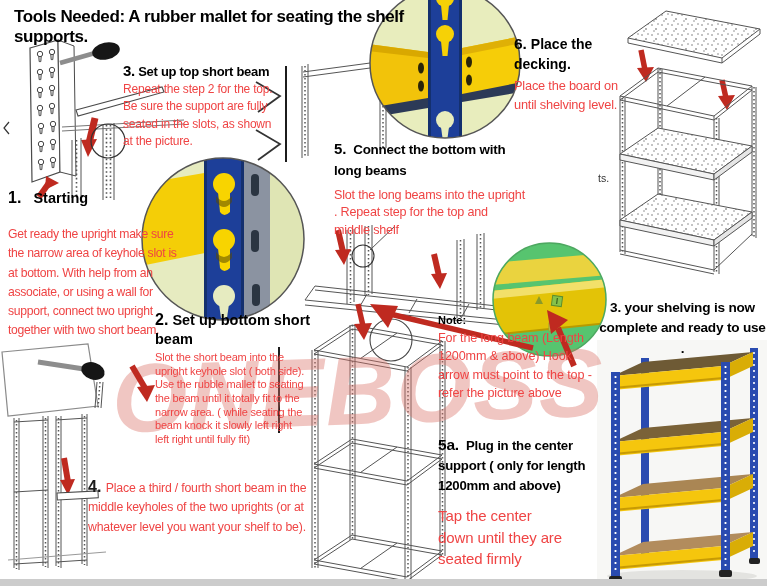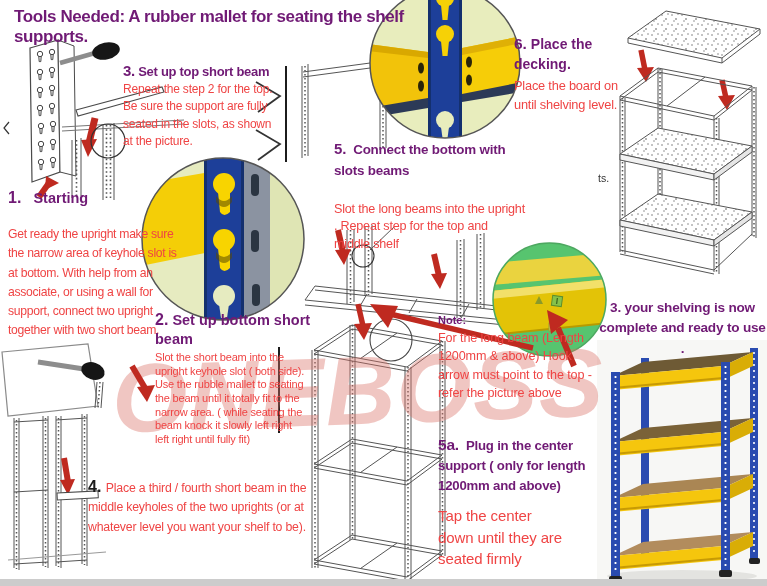--- a/index.html
+++ b/index.html
@@ -2,21 +2,21 @@
 <html><head>
 <meta charset="utf-8">
 <style>
   *{margin:0;padding:0;box-sizing:border-box}
   html,body{width:767px;height:586px;background:#fff}
   .page{position:relative;width:767px;height:586px;background:#fff;overflow:hidden;
         font-family:"Liberation Sans",sans-serif;color:#1b1b1b}
   .draw{position:absolute;z-index:1}
   .photo{position:absolute;z-index:2}
   .txt{position:absolute;z-index:10}
-  .head{font-weight:700;color:#701a75}
+  .head{font-weight:700;color:#000000}
   .num{font-weight:700}
   .body{color:#ef4444}
   .wm{position:absolute;z-index:6;font-weight:700;font-style:italic;color:#db7268;opacity:.40;
       font-size:97px;letter-spacing:1px;transform:rotate(-2deg);white-space:nowrap;line-height:1}
   .vline{position:absolute;width:2px;background:#1c1c1c;z-index:4}
   .overlay{position:absolute;z-index:7}
   .graybar{position:absolute;left:0;top:579px;width:767px;height:7px;background:#cccccc;z-index:3}
   svg{display:block}
 </style>
 </head>
@@ -243,23 +243,23 @@
       <ellipse cx="101" cy="94" rx="3" ry="5.5" fill="#2a2408"></ellipse>
       <circle cx="77" cy="134" r="9" fill="#e8edbd"></circle>
         <polygon points="73,141 74.5,152 79.5,152 81,141" fill="#e8edbd"></polygon>
     </g>
     <circle cx="77" cy="77" r="75" fill="none" stroke="#555" stroke-width="1.5"></circle>
   </svg>
 
   <div class="txt" style="left:334px;top:138px;width:200px">
     <div class="head" style="font-size:13.4px;line-height:1.5;letter-spacing:-0.2px">
       <span class="num" style="font-size:15px">5.</span>&nbsp;
-      <span>Connect the bottom  with slots beams</span>
-    </div>
-    <div class="body" style="font-size:12.6px;line-height:1.4;letter-spacing:-0.2px;margin-top:20px;width:192px">Slot the  long beams into the upright . Repeat step for the top and middle shelf</div>
+      <span>Connect the bottom  with long beams</span>
+    </div>
+    <div class="body" style="font-size:12.6px;line-height:1.4;letter-spacing:-0.2px;margin-top:6px;width:192px">Slot the  long beams into the upright . Repeat step for the top and middle shelf</div>
   </div>
 
   <svg class="draw" style="left:297px;top:224px" width="235" height="112" viewBox="0 0 235 112">
     <g fill="none" stroke="#555" stroke-width="1">
       <line x1="50" y1="6" x2="50" y2="80"></line>
         <line x1="57" y1="5" x2="57" y2="78"></line>
       <line x1="53.5" y1="6" x2="53.5" y2="79" stroke-dasharray="1.5 2.5" stroke-width="1.5"></line>
       <line x1="68" y1="2" x2="68" y2="72"></line>
         <line x1="75" y1="1" x2="75" y2="70"></line>
       <line x1="71.5" y1="2" x2="71.5" y2="71" stroke-dasharray="1.5 2.5" stroke-width="1.5"></line>

